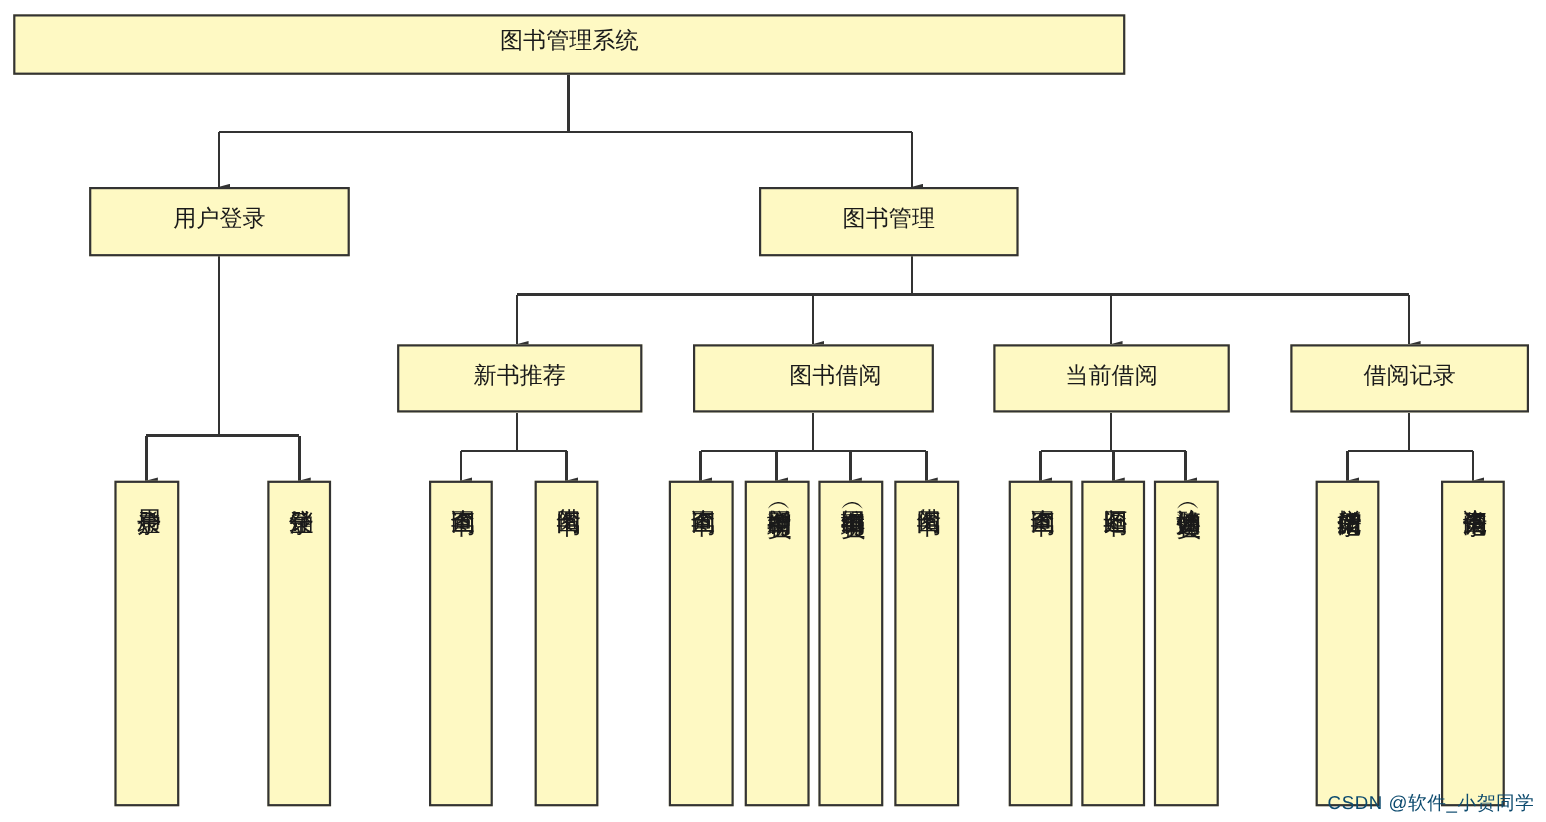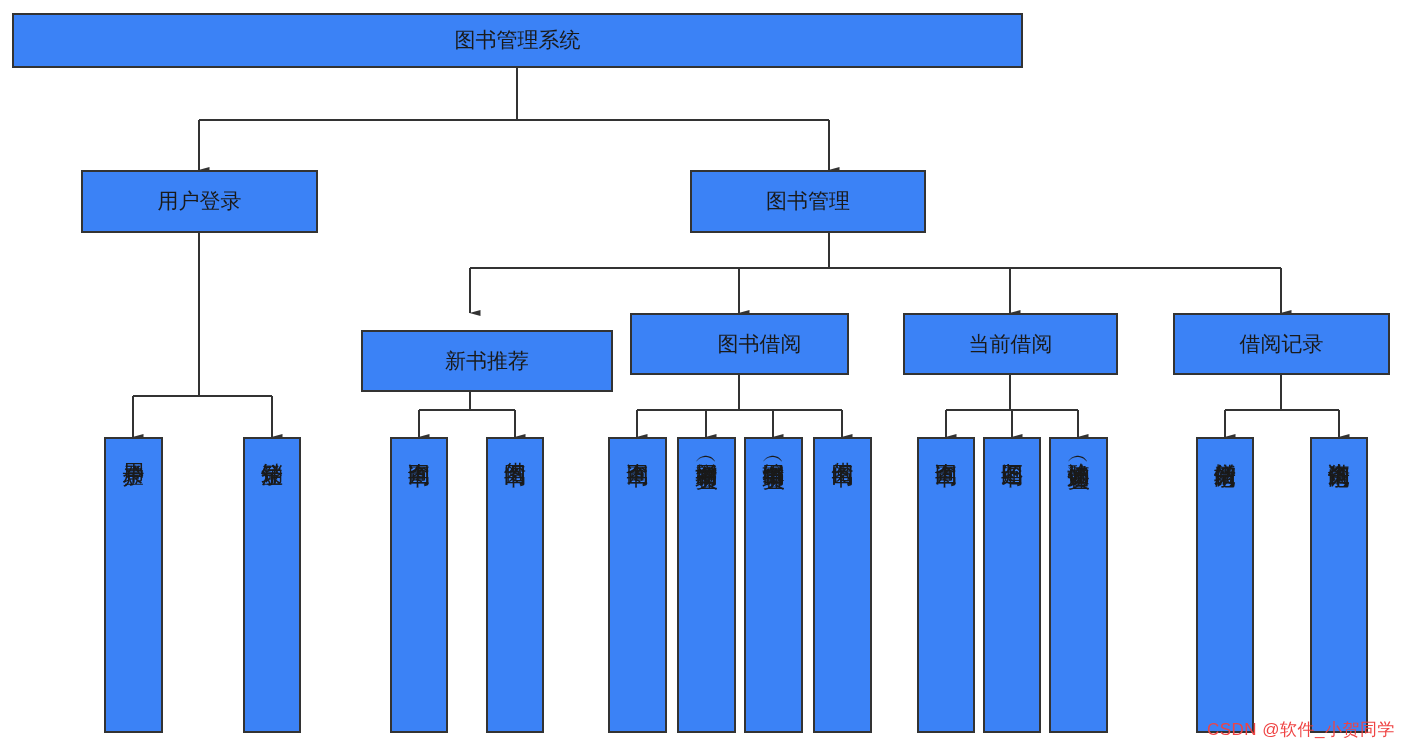--- a/index.html
+++ b/index.html
@@ -21,25 +21,26 @@
     position: absolute;
     left: 0;
     top: 0;
     width: 1405px;
     height: 747px;
   }
   .node {
     position: absolute;
     box-sizing: border-box;
     border: 2px solid #333333;
-    background: #3b82f6;
+    background: #fef9c3;
     display: flex;
     align-items: center;
     justify-content: center;
     color: #1a1a1a;
+    font-family: Liberation Mono, monospace;
   }
   .node .label {
     display: block;
     text-align: center;
     line-height: 1.18;
     white-space: nowrap;
   }
   .node.horizontal .label {
     font-size: 21px;
   }
@@ -56,21 +57,21 @@
     text-orientation: upright;
     font-size: 22px;
     letter-spacing: 1px;
     line-height: 1;
   }
   .watermark {
     position: absolute;
     right: 10px;
     bottom: 6px;
     font-size: 17px;
-    color: #ef4444;
+    color: #0c4a6e;
     white-space: nowrap;
     letter-spacing: 0.5px;
   }
 </style>
 </head>
 <body>
 
 <div id="canvas">
 
   <svg id="edges" viewBox="0 0 1405 747" xmlns="http://www.w3.org/2000/svg" aria-hidden="true">
@@ -117,21 +118,21 @@
   <div id="nodes">
       <div class="node horizontal root" style="left: 12px; top: 13px; width: 1011px; height: 55px;">
         <span class="label">图书管理系统</span>
       </div>
       <div class="node horizontal" style="left: 81px; top: 170px; width: 237px; height: 63px;">
         <span class="label">用户登录</span>
       </div>
       <div class="node horizontal" style="left: 690px; top: 170px; width: 236px; height: 63px;">
         <span class="label">图书管理</span>
       </div>
-      <div class="node horizontal" style="left: 361px; top: 330px; width: 252px; height: 62px;">
+      <div class="node horizontal" style="left: 361px; top: 313px; width: 223px; height: 62px;">
         <span class="label">新书推荐</span>
       </div>
       <div class="node horizontal" style="left: 630px; top: 313px; width: 219px; height: 62px; padding-left: 40px;">
         <span class="label">图书借阅</span>
       </div>
       <div class="node horizontal" style="left: 903px; top: 313px; width: 215px; height: 62px; justify-content: center;">
         <span class="label">当前借阅</span>
       </div>
       <div class="node horizontal" style="left: 1173px; top: 313px; width: 217px; height: 62px;">
         <span class="label">借阅记录</span>

